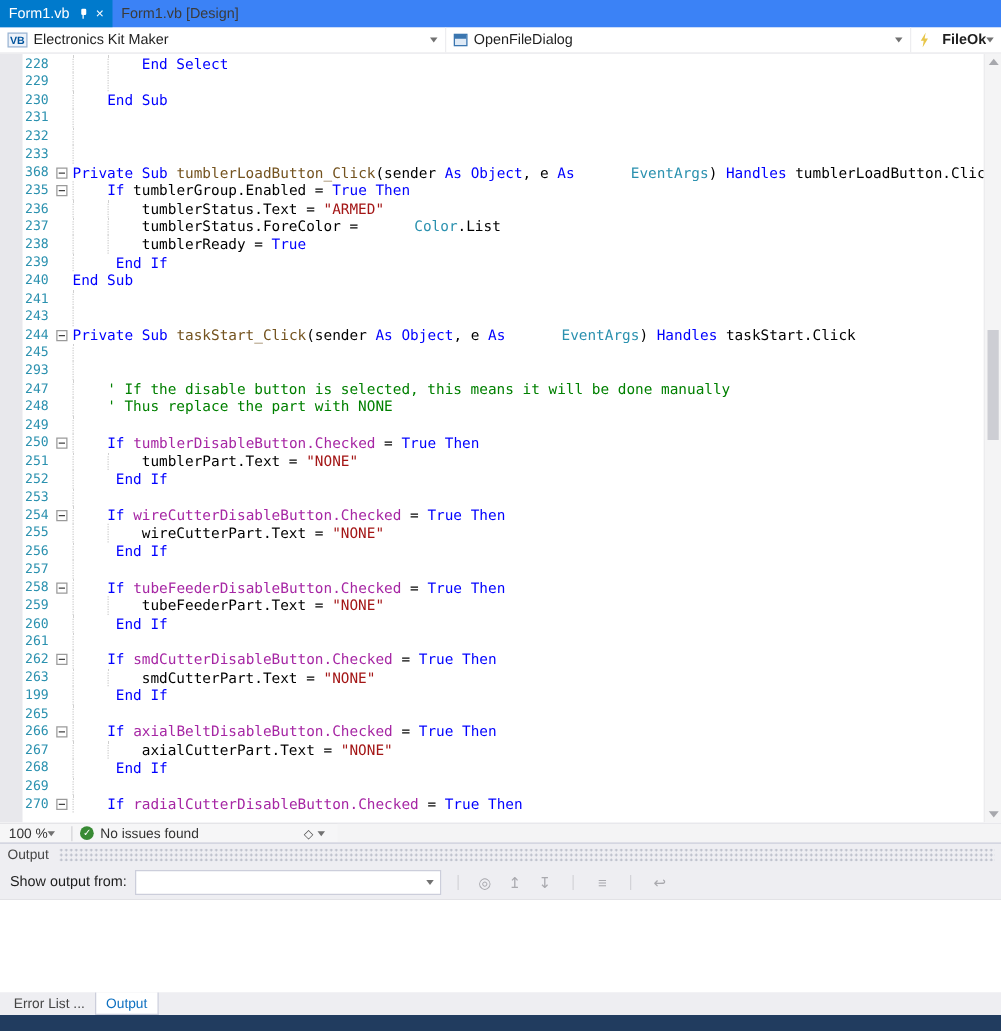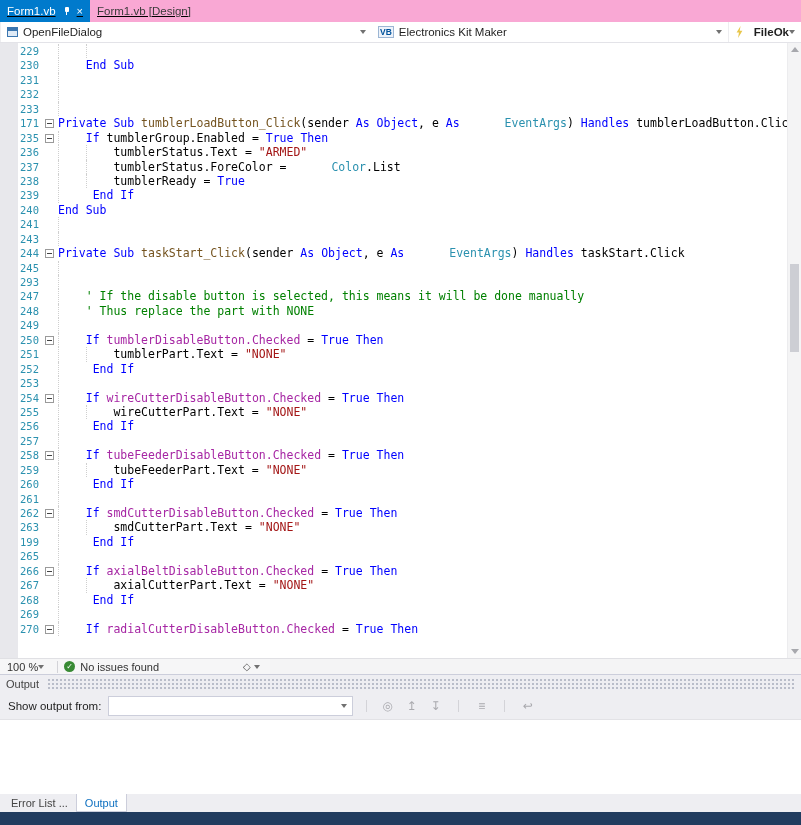--- a/index.html
+++ b/index.html
@@ -6,21 +6,21 @@
     --accent:#007ACC; --status:#213C5F;
     --k:#0000FF; --t:#2B91AF; --s:#A31515; --c:#008000; --m:#74531F; --p:#A626A4;
     --ln:#2B91AF; --green:#388A34; --bolt:#E8C64A;
   }
   *{box-sizing:border-box;}
   body{margin:0;width:801px;height:825px;overflow:hidden;background:#eeeef2;
        font-family:"Liberation Sans",sans-serif;}
   .vs{width:801px;height:825px;display:flex;flex-direction:column;}
 
   
-  .tabbar{height:22px;flex:none;display:flex;align-items:stretch;background:#f9a8d4;text-decoration:underline;}
+  .tabbar{height:22px;flex:none;display:flex;align-items:stretch;background:#3b82f6;}
   .dtab{display:flex;align-items:center;padding:0 7px;font-size:11.5px;color:#3b3b3b;cursor:default;}
   .dtab.active{background:var(--accent);color:#fff;}
   .pin{width:8px;height:9px;position:relative;margin-left:7px;}
   .pin::before{content:"";position:absolute;left:2px;top:0;width:4px;height:5px;background:#fff;border-radius:1px;}
   .pin::after{content:"";position:absolute;left:3.5px;top:5px;width:1px;height:3px;background:#fff;}
   .xclose{margin-left:6px;font-size:11px;line-height:11px;}
 
   
   .navbar{height:21px;flex:none;display:flex;background:#ffffff;border-bottom:1px solid #e3e3e8;}
   .nav-sec{display:flex;align-items:center;padding:0 6px;min-width:0;}
@@ -101,41 +101,46 @@
       <span>Form1.vb</span>
       <span class="pin"></span>
       <span class="xclose">×</span>
     </div>
     <div class="dtab">
       <span>Form1.vb [Design]</span>
     </div>
   </div>
 
   <div class="navbar">
+    <div class="nav-sec s1">
+      <span class="vbbadge">VB</span>
+      <span class="nav-label">Electronics Kit Maker</span>
+      <span class="tri"></span>
+    </div>
     <div class="nav-sec s2">
       <span class="clsicon"></span>
       <span class="nav-label">OpenFileDialog</span>
       <span class="tri"></span>
     </div>
-    <div class="nav-sec s1">
-      <span class="vbbadge">VB</span>
-      <span class="nav-label">Electronics Kit Maker</span>
-      <span class="tri"></span>
-    </div>
     <div class="nav-sec s3">
       <span class="bolt"></span>
       <span class="nav-label bold">FileOk</span>
       <span class="tri"></span>
     </div>
   </div>
 
   <div class="editor">
     <div class="bpmargin"></div>
     <div class="lines">
         <div class="row">
+          <div class="ln">228</div>
+          <div class="fold"></div>
+          <div class="codecell"><span class="guide" style="left: 0ch;"></span><span class="guide" style="left: 4ch;"></span><span class="toks"><span class="tk-d">        </span><span class="tk-k">End Select</span></span></div>
+        </div>
+        <div class="row">
           <div class="ln">229</div>
           <div class="fold"></div>
           <div class="codecell"><span class="guide" style="left: 0ch;"></span><span class="guide" style="left: 4ch;"></span><span class="toks"></span></div>
         </div>
         <div class="row">
           <div class="ln">230</div>
           <div class="fold"></div>
           <div class="codecell"><span class="guide" style="left: 0ch;"></span><span class="toks"><span class="tk-d">    </span><span class="tk-k">End Sub</span></span></div>
         </div>
         <div class="row">
@@ -147,21 +152,21 @@
           <div class="ln">232</div>
           <div class="fold"></div>
           <div class="codecell"><span class="guide" style="left: 0ch;"></span><span class="toks"></span></div>
         </div>
         <div class="row">
           <div class="ln">233</div>
           <div class="fold"></div>
           <div class="codecell"><span class="guide" style="left: 0ch;"></span><span class="toks"></span></div>
         </div>
         <div class="row">
-          <div class="ln">171</div>
+          <div class="ln">368</div>
           <div class="fold">
             <span class="foldbox"></span>
           </div>
           <div class="codecell"><span class="toks"><span class="tk-k">Private Sub</span><span class="tk-d"> </span><span class="tk-m">tumblerLoadButton_Click</span><span class="tk-d">(sender </span><span class="tk-k">As</span><span class="tk-d"> </span><span class="tk-k">Object</span><span class="tk-d">, e </span><span class="tk-k">As</span><span class="tk-d"> </span><span class="tk-t">EventArgs</span><span class="tk-d">) </span><span class="tk-k">Handles</span><span class="tk-d"> tumblerLoadButton.Click</span></span></div>
         </div>
         <div class="row">
           <div class="ln">235</div>
           <div class="fold">
             <span class="foldbox"></span>
           </div>

